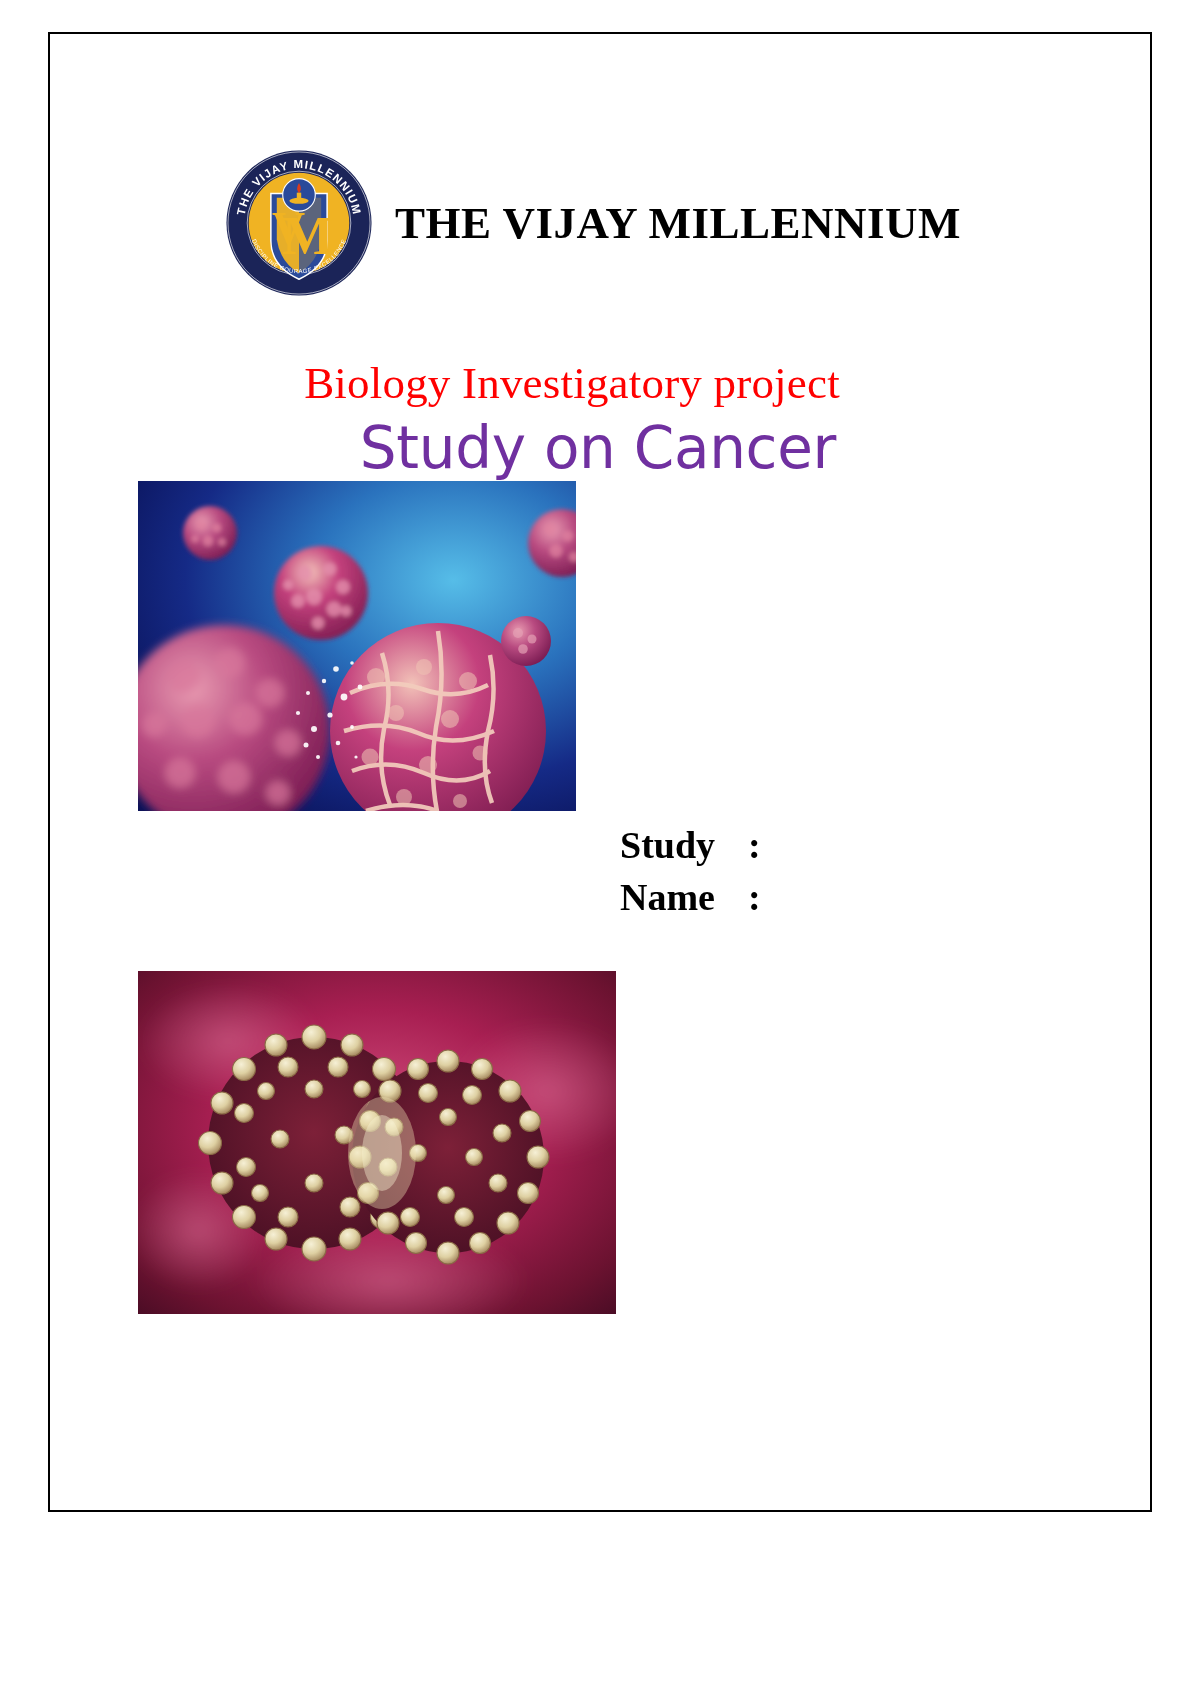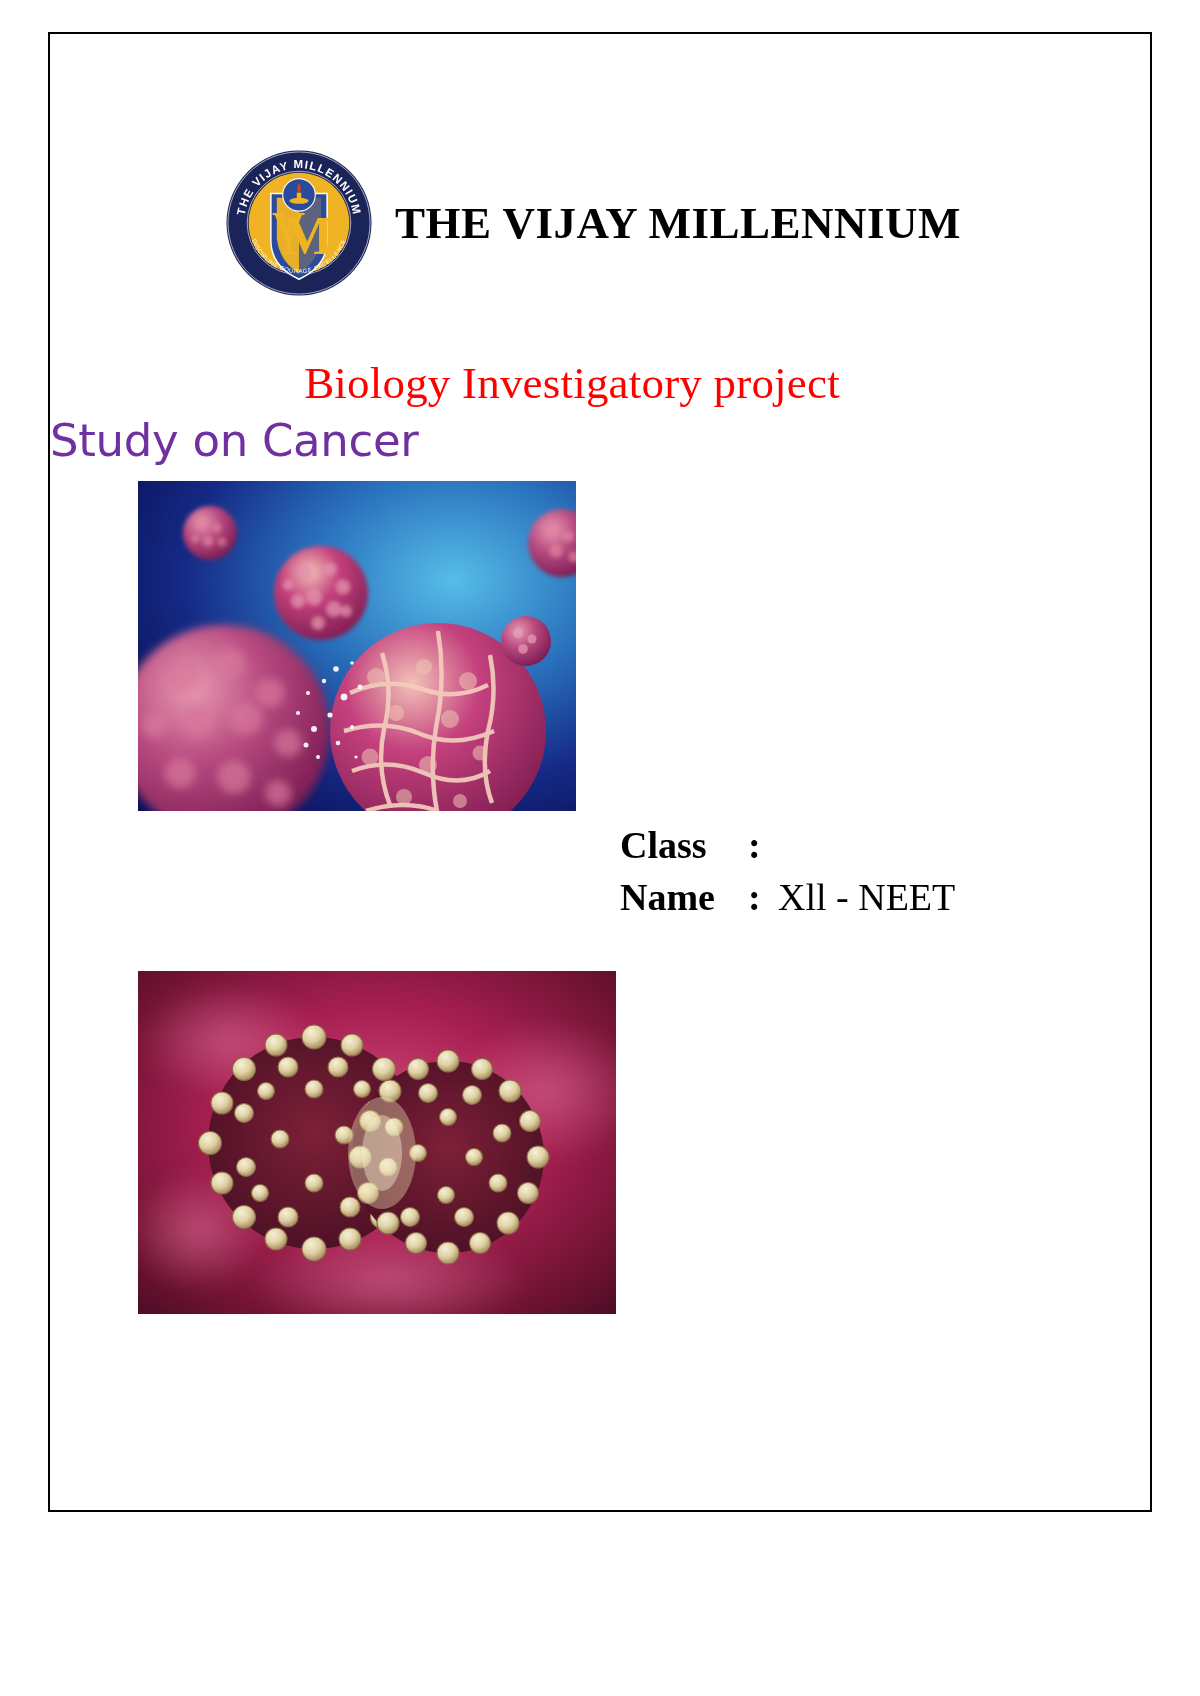--- a/index.html
+++ b/index.html
@@ -70,25 +70,25 @@
     font-size: 45px;
     color: #ff0000;
     letter-spacing: 0.2px;
   }
 
   .title-sub {
     position: absolute;
     left: 0;
     top: 380px;
     width: 100%;
-    text-align: left;
+    text-align: center;
     padding-right: 4px;
     box-sizing: border-box;
     font-family: "DejaVu Sans", sans-serif;
-    font-size: 45px;
+    font-size: 58px;
     color: #7030a0;
     letter-spacing: -0.3px;
   }
 
   
   .figure {
     position: absolute;
     overflow: hidden;
   }
   .fig-1 {
@@ -311,27 +311,26 @@
         <circle cx="200" cy="262" r="2.3"></circle>
           <circle cx="180" cy="276" r="2"></circle>
         <circle cx="218" cy="276" r="1.6"></circle>
           <circle cx="168" cy="264" r="2.5"></circle>
       </g>
     </svg>
   </div>
 
   <div class="info-block">
     <div class="info-row">
-      <span class="info-label">Class</span>
+      <span class="info-label">Study</span>
       <span class="info-colon">:</span>
     </div>
     <div class="info-row">
       <span class="info-label">Name</span>
       <span class="info-colon">:</span>
-      <span class="info-value">Xll - NEET</span>
     </div>
   </div>
 
   <div class="figure fig-2">
     <svg viewBox="0 0 478 343" xmlns="http://www.w3.org/2000/svg">
       <defs>
         <radialGradient id="bgRed" cx="50%" cy="45%" r="80%">
           <stop offset="0%" stop-color="#d4507f"></stop>
           <stop offset="42%" stop-color="#a81f52"></stop>
           <stop offset="78%" stop-color="#6b1230"></stop>

